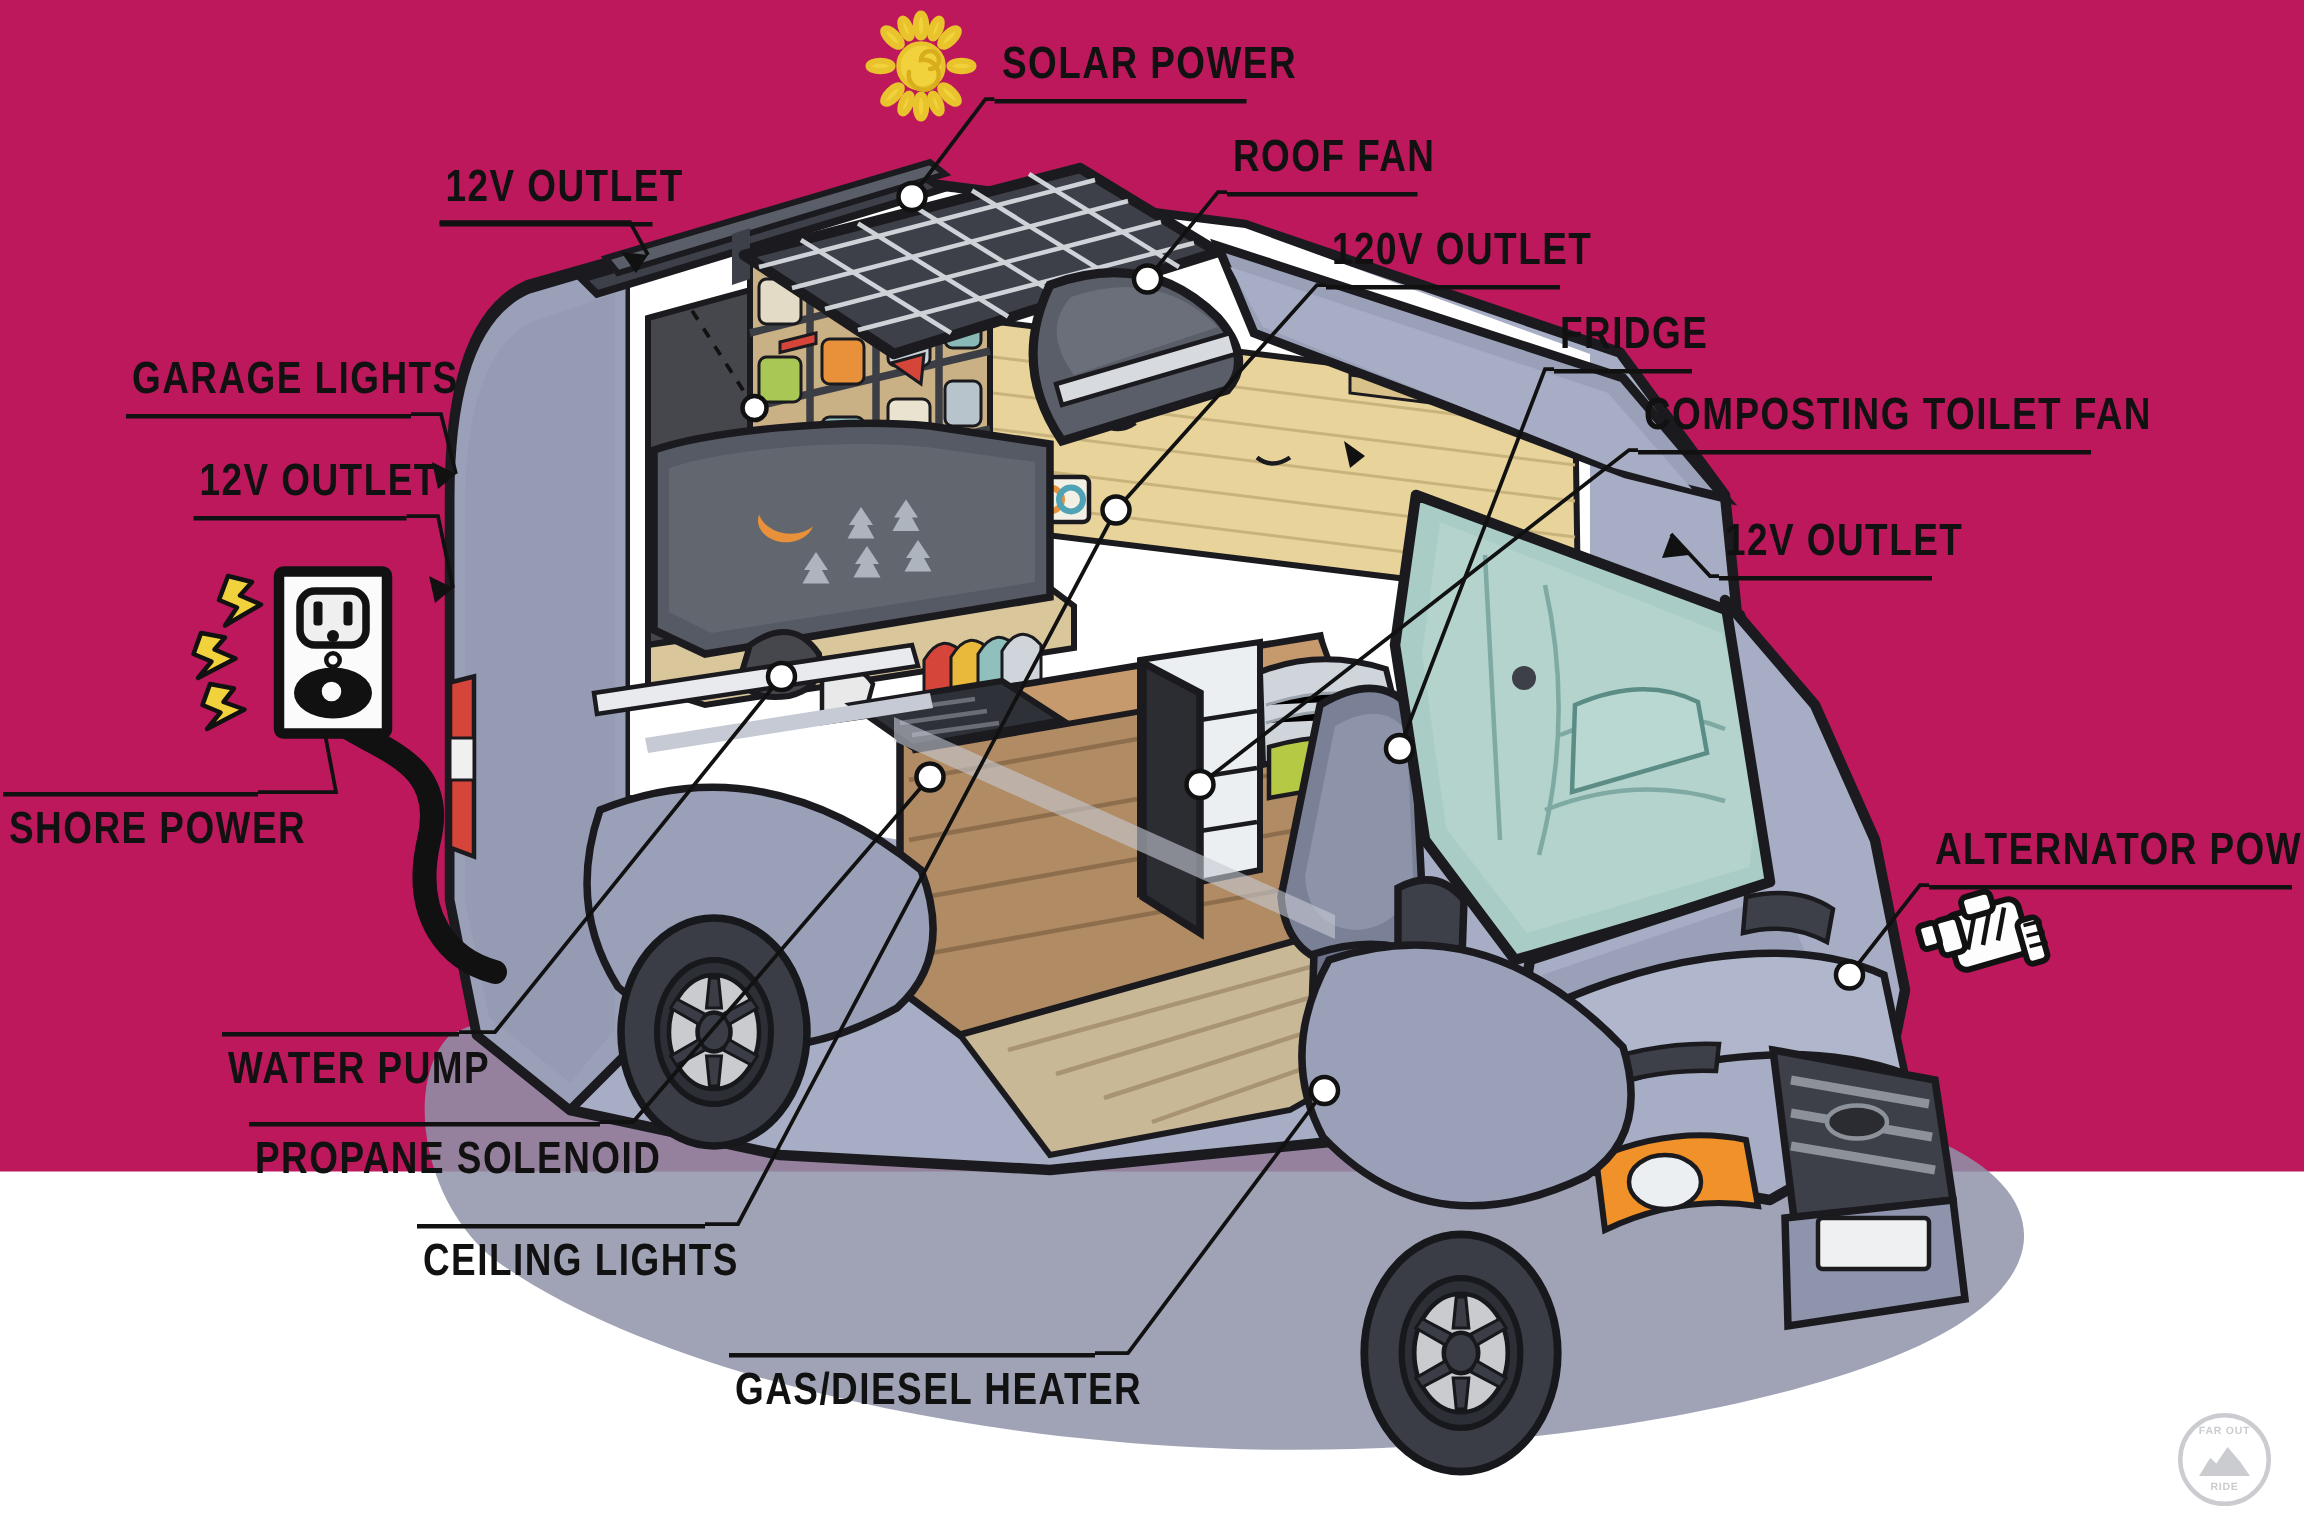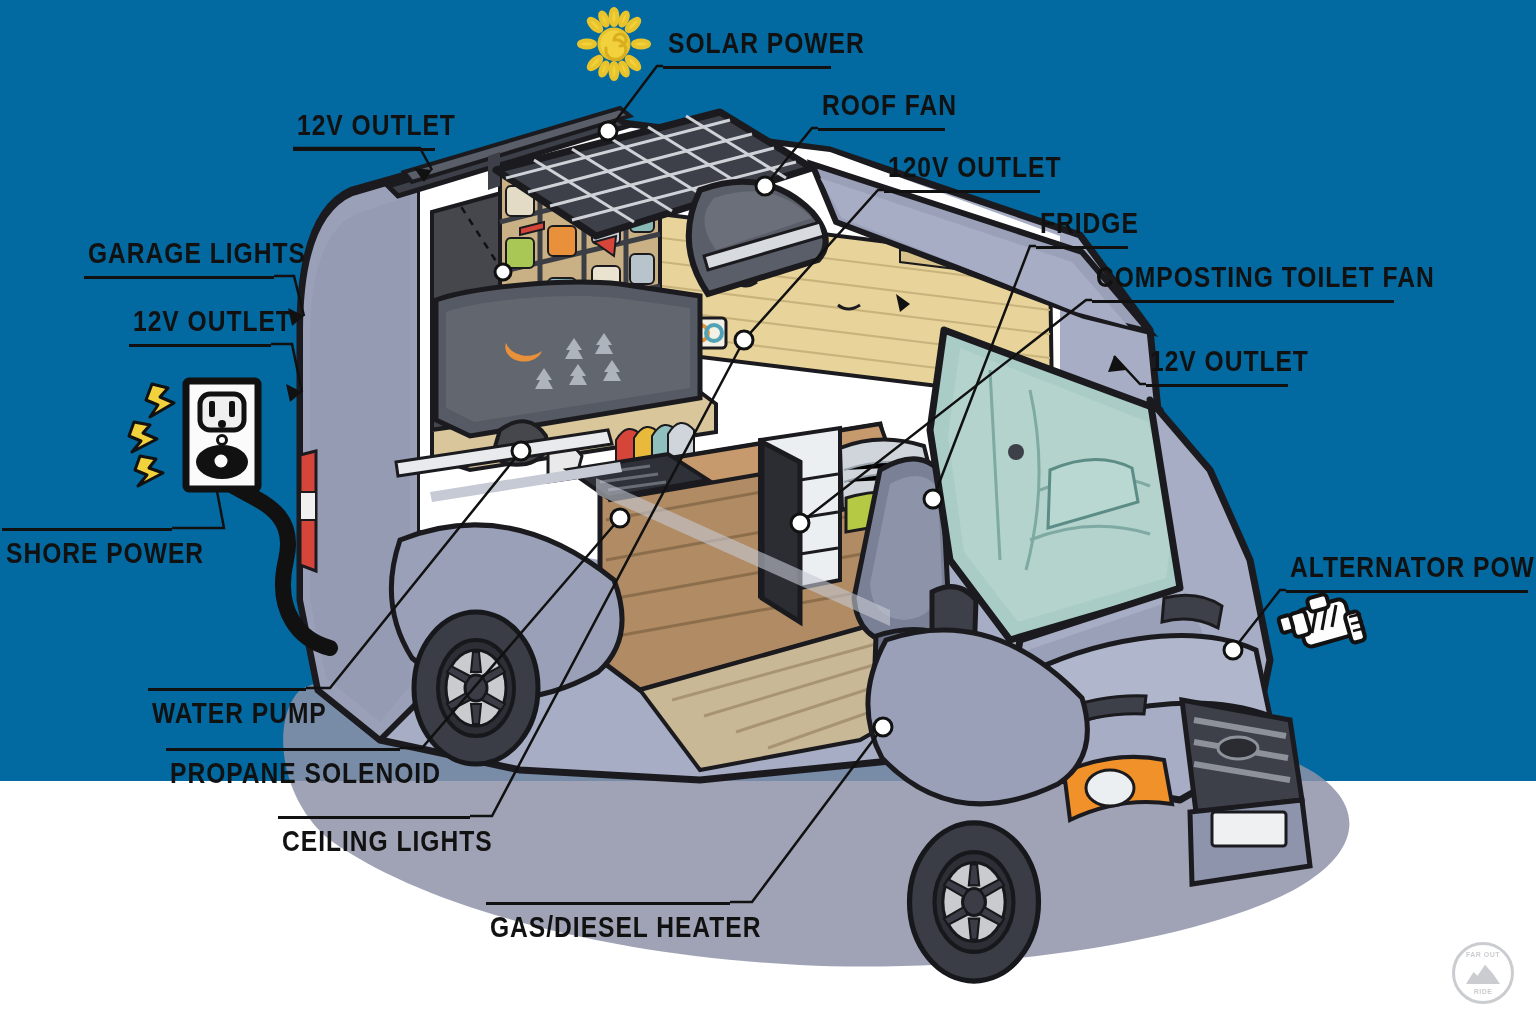--- a/index.html
+++ b/index.html
@@ -1,17 +1,17 @@
 <!DOCTYPE html>
 <html><head>
 <meta charset="utf-8">
 <style>
   html,body{margin:0;padding:0;background:#ffffff;}
   body{width:1536px;height:1014px;overflow:hidden;font-family:"Liberation Sans",sans-serif;}
-  #stage{position:relative;width:1536px;height:781px;background:#0369a1;}
+  #stage{position:relative;width:1536px;height:781px;background:#be185d;}
   #art{position:absolute;inset:0;}
   .lbl{position:absolute;white-space:nowrap;color:#111;font-family:"Liberation Sans Narrow","Liberation Sans",sans-serif;
        font-weight:700;letter-spacing:1.2px;font-size:30px;line-height:1;transform:scaleX(.82);transform-origin:left top;}
   .ul{position:absolute;background:#111;height:3px;}
   .logo{position:absolute;width:56px;height:56px;border-radius:50%;
         border:3px solid #b9bcc0;display:flex;align-items:center;justify-content:center;opacity:.75;}
   .logo .mt{width:34px;height:22px;background:#b9bcc0;
             clip-path:polygon(0% 100%,22% 45%,34% 62%,56% 12%,80% 55%,100% 100%);}
   .logo .lt{position:absolute;font-size:7px;font-weight:700;color:#b9bcc0;letter-spacing:.5px;}
   .logo .lt.top{top:6px;}

